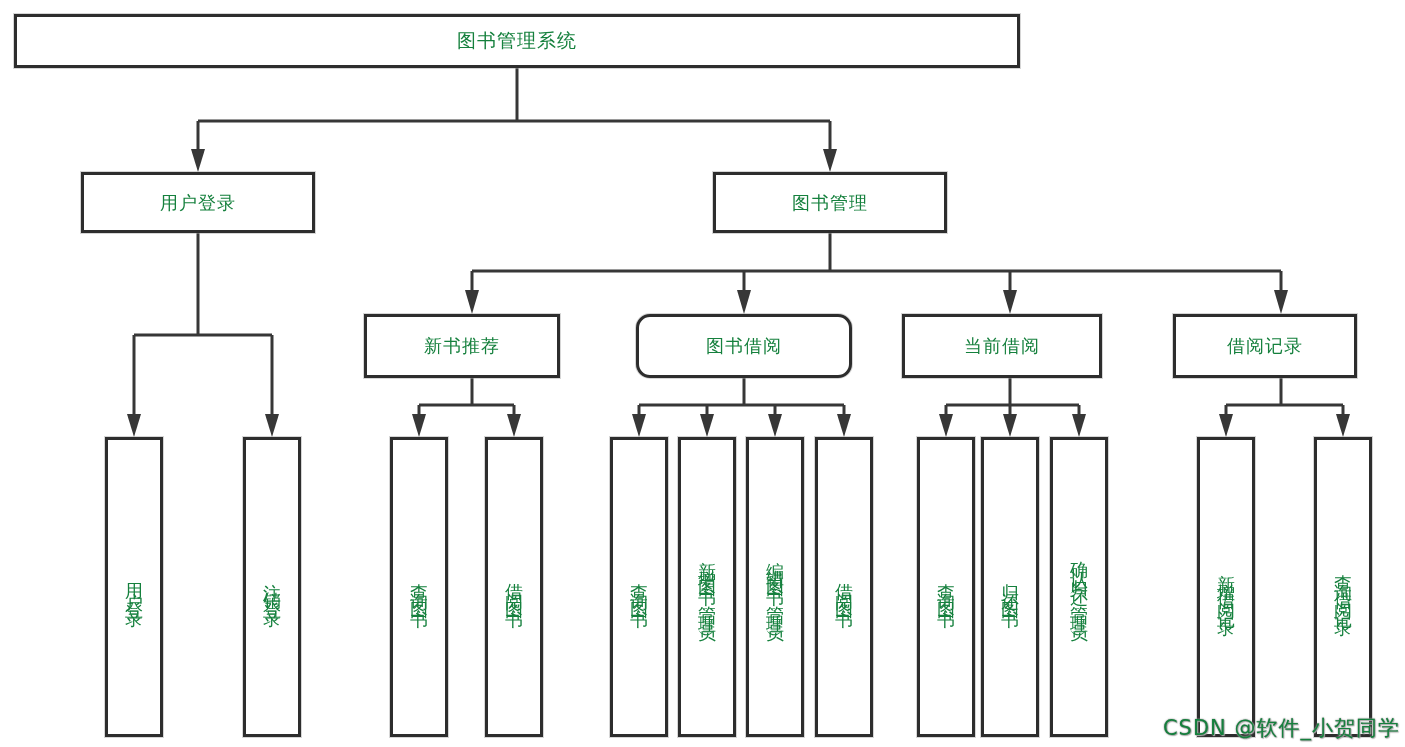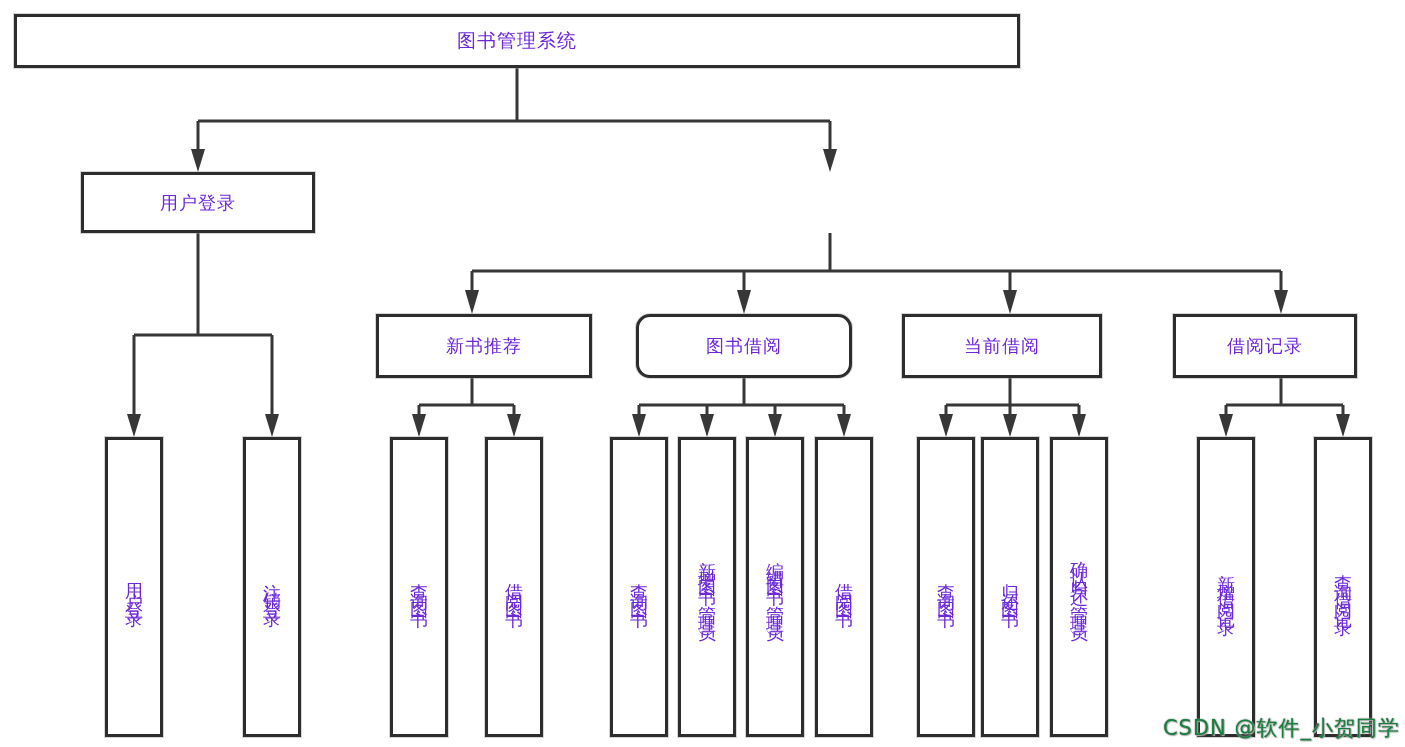--- a/index.html
+++ b/index.html
@@ -4,21 +4,21 @@
 <style>
   html,body{margin:0;padding:0;background:#ffffff;}
   .stage{
     position:relative;width:1405px;height:747px;background:#ffffff;
     font-family:"DejaVu Sans",sans-serif;overflow:hidden;
   }
   svg.wires{position:absolute;left:0;top:0;z-index:0;}
   .box{
     position:absolute;background:#ffffff;border:3px solid #2d2d2d;
     box-sizing:border-box;display:flex;align-items:center;justify-content:center;
-    color:#6d28d9;z-index:1;box-shadow:0 0 0 1px rgba(165,165,165,0.45);
+    color:#15803d;z-index:1;box-shadow:0 0 0 1px rgba(165,165,165,0.45);
   }
   .hbox .label{font-size:18px;letter-spacing:1px;white-space:nowrap;}
   .rootbox .label{font-size:19px;}
   .leaf .label{
     writing-mode:vertical-rl;text-orientation:mixed;
     font-size:18px;letter-spacing:9px;line-height:1;white-space:nowrap;
   }
   .watermark{
     position:absolute;top:714px;right:5px;z-index:3;
     font-size:21px;letter-spacing:1px;color:#15803d;
@@ -97,22 +97,25 @@
     </g>
   </svg>
 
   <div class="box rootbox hbox" style="left:14px;top:14px;width:1006px;height:54px;">
     <span class="label">图书管理系统</span>
   </div>
 
   <div class="box hbox" style="left:81px;top:172px;width:234px;height:61px;">
     <span class="label">用户登录</span>
   </div>
+  <div class="box hbox" style="left:713px;top:172px;width:234px;height:61px;">
+    <span class="label">图书管理</span>
+  </div>
 
-  <div class="box hbox" style="left:364px;top:314px;width:216px;height:64px;margin-left:12px;">
+  <div class="box hbox" style="left:364px;top:314px;width:196px;height:64px;">
     <span class="label">新书推荐</span>
   </div>
   <div class="box hbox" style="left:636px;top:314px;width:216px;height:64px;border-radius:14px;">
     <span class="label">图书借阅</span>
   </div>
   <div class="box hbox" style="left:902px;top:314px;width:200px;height:64px;">
     <span class="label">当前借阅</span>
   </div>
   <div class="box hbox" style="left:1173px;top:314px;width:184px;height:64px;">
     <span class="label">借阅记录</span>

